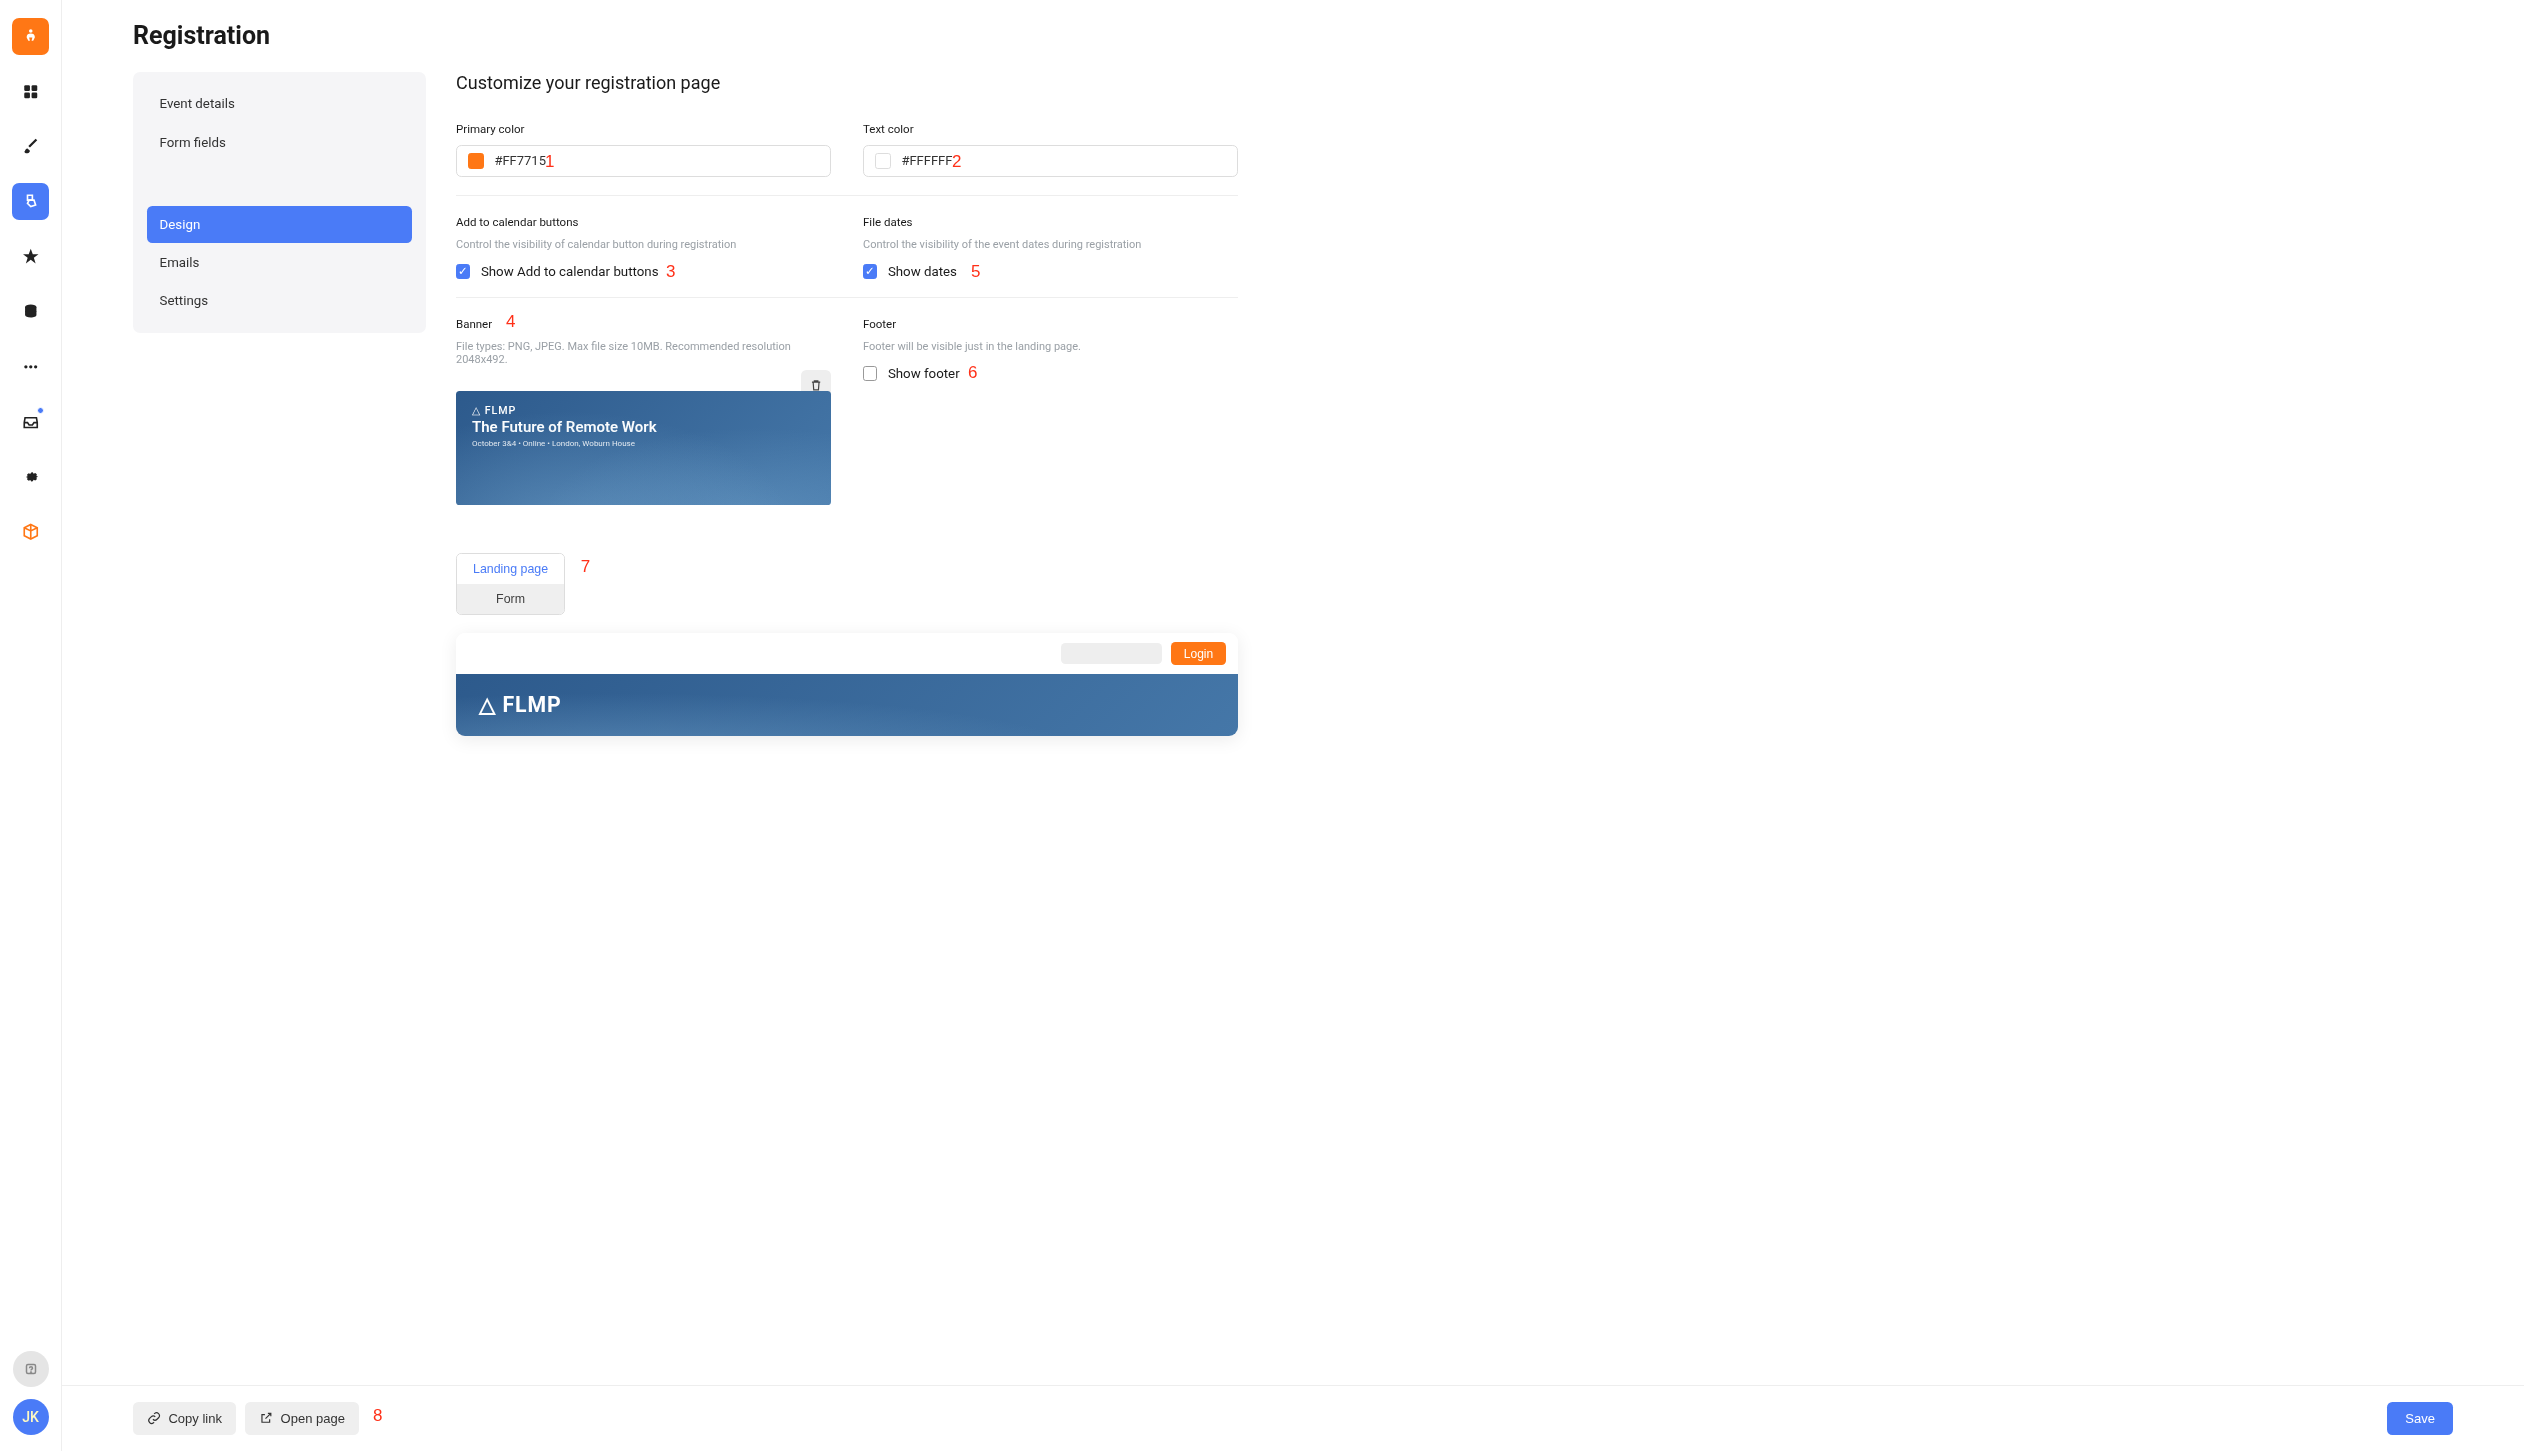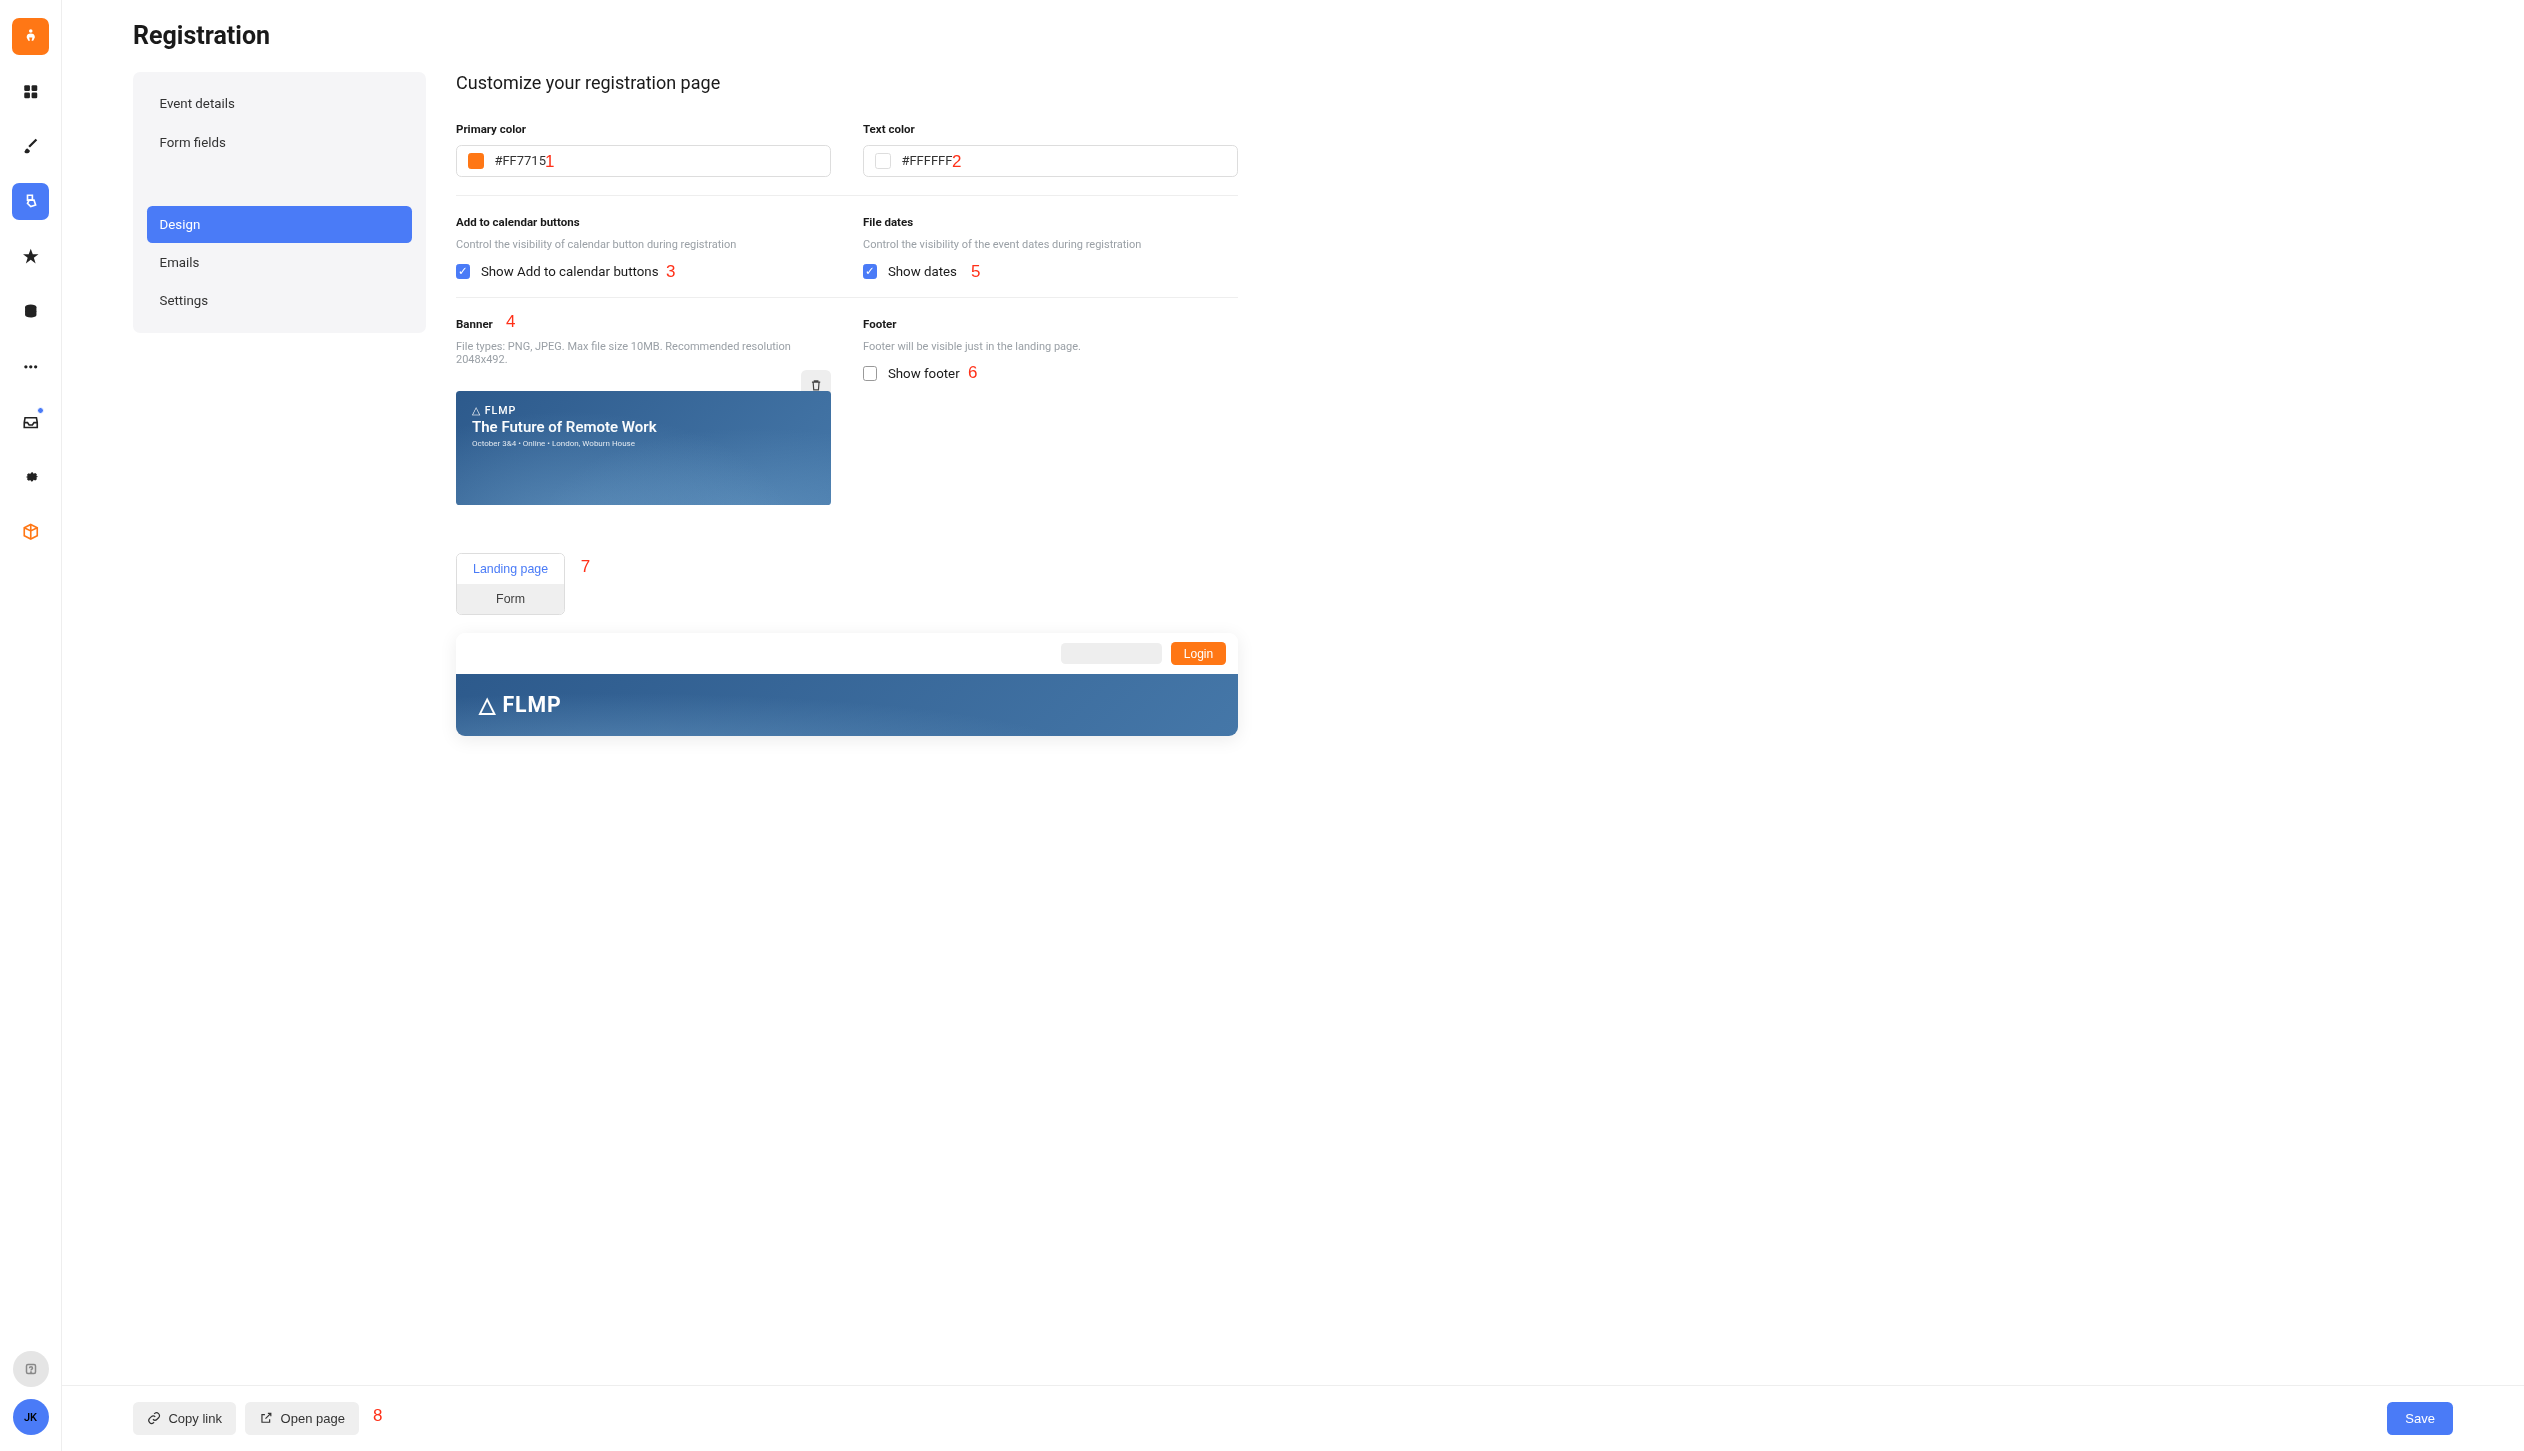--- a/index.html
+++ b/index.html
@@ -9,39 +9,39 @@
 
 
 .sidebar { width: 62px; background: #fff; border-right: 0.9px solid #eee; display: flex; flex-direction: column; align-items: center; padding-top: 18px; gap: 18px; position: relative; }
 .sidebar-icon { width: 37px; height: 37px; display: flex; align-items: center; justify-content: center; border-radius: 7.1px; cursor: pointer; color: #222; position: relative; }
 .sidebar-icon.active-orange { background: #FF7715; color: #fff; }
 .sidebar-icon.active-blue { background: #4a7bf7; color: #fff; }
 .sidebar-icon.box-icon { color: #FF7715; }
 .sidebar-icon.tool-outline { border: none; }
 .sidebar-icon svg { width: 19.5px; height: 19.5px; }
 .sidebar-bottom { margin-top: auto; margin-bottom: 16px; display: flex; flex-direction: column; gap: 12.4px; align-items: center; }
-.avatar-circle { width: 36px; height: 36px; border-radius: 50%; background: #4a7bf7; color: #000000; display: flex; align-items: center; justify-content: center; font-size: 11px; font-weight: 500; }
+.avatar-circle { width: 36px; height: 36px; border-radius: 50%; background: #4a7bf7; color: #fef9c3; display: flex; align-items: center; justify-content: center; font-size: 14px; font-weight: 500; }
 .help-circle { width: 36px; height: 36px; border-radius: 50%; background: #e5e5e5; color: #888; display: flex; align-items: center; justify-content: center; }
 .notif-dot { position: absolute; top: 3.6px; right: 5.3px; width: 7.1px; height: 7.1px; background: #4a7bf7; border-radius: 50%; border: 1.8px solid #fff; }
 
 
 .main { flex: 1; display: flex; flex-direction: column; overflow: hidden; }
 .main-scroll { flex: 1; overflow-y: auto; padding: 21.3px 71px 0 71px; }
 .page-title { font-size: 25px; font-weight: 700; margin-bottom: 21.3px; }
 
 .content-row { display: flex; gap: 30px; }
 .subnav { width: 293px; background: #f5f5f7; border-radius: 7.1px; padding: 14.2px; display: flex; flex-direction: column; gap: 1.8px; align-self: flex-start; }
 .subnav-item { padding: 10.7px 12.4px; border-radius: 5.3px; font-size: 13.3px; cursor: pointer; color: #333; }
 .subnav-item.active { background: #4a7bf7; color: #fff; margin-top: 44px; }
 
 .form-area { flex: 1; max-width: 782px; }
 .section-title { font-size: 18px; font-weight: 400; margin-bottom: 29px; }
 .field-row { display: flex; gap: 32px; margin-bottom: 18px; }
 .field { flex: 1; }
-.field-label { font-size: 11.5px; font-weight: 700; margin-bottom: 9px; display: block; }
+.field-label { font-size: 11.5px; font-weight: 400; margin-bottom: 9px; display: block; }
 .field-desc { font-size: 11px; color: #9aa0a6; margin-bottom: 12.4px; }
 .color-input { display: flex; align-items: center; gap: 10.7px; border: 0.9px solid #ddd; border-radius: 5.3px; padding: 7.1px 10.7px; }
 .color-swatch { width: 16px; height: 16px; border-radius: 2.7px; border: 0.9px solid #ddd; }
 .color-value { font-size: 13px; color: #333; }
 
 .divider { border: none; border-top: 0.9px solid #eee; margin: 16px 0 19.5px; }
 
 .checkbox-row { display: flex; align-items: flex-end; gap: 10.7px; font-size: 13.3px; }
 .checkbox { appearance: none; width: 14.2px; height: 14.2px; border: 1.3px solid #999; border-radius: 2.7px; position: relative; cursor: pointer; }
 .checkbox:checked { background: #4a7bf7; border-color: #4a7bf7; }

